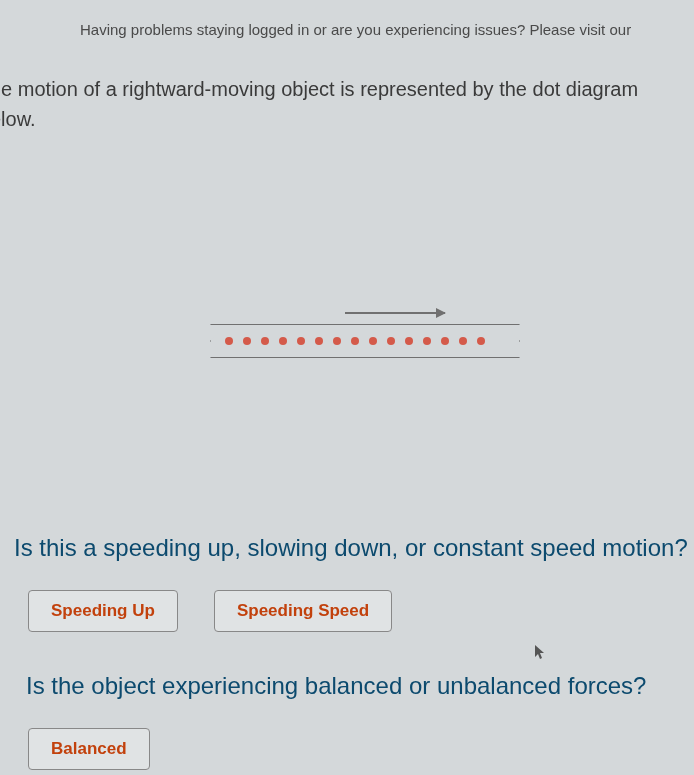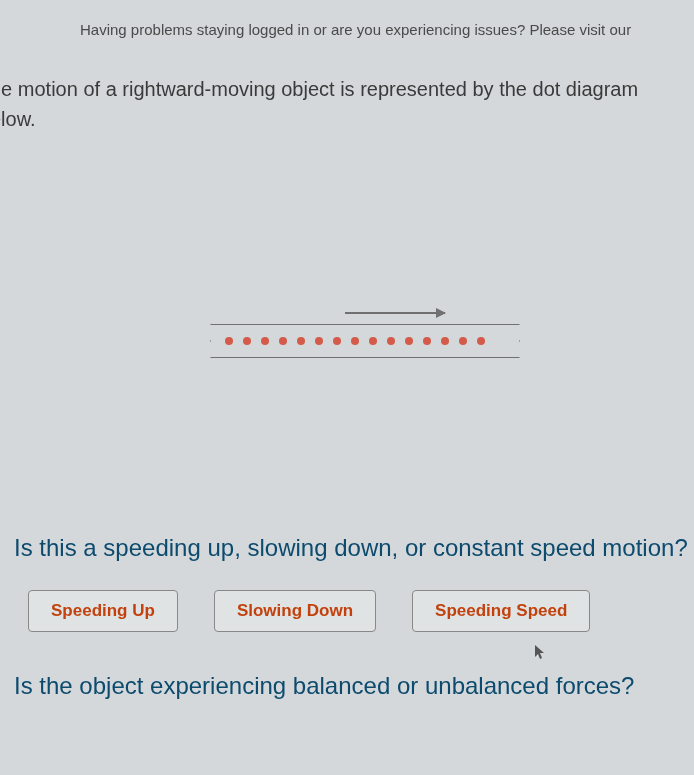--- a/index.html
+++ b/index.html
@@ -106,20 +106,21 @@
       border-radius: 4px;
       color: #c2410c;
       font-size: 17px;
       font-weight: 600;
       padding: 10px 22px;
       cursor: pointer;
       font-family: inherit;
     }
     .q2 {
       padding-top: 40px;
+      margin-left: 12px;
     }
     .cursor {
       position: absolute;
       left: 535px;
       top: 645px;
       color: #444;
       font-size: 16px;
     }
   </style>
 </head>
@@ -152,26 +153,26 @@
     <div class="dot"></div>
     <div class="dot"></div>
     <div class="dot"></div>
   </div>
 </div>
 
 <div class="question">Is this a speeding up, slowing down, or constant speed motion?</div>
 
 <div class="button-row">
   <button class="choice-btn">Speeding Up</button>
-  <button class="choice-btn">Slowing Down</button>
   <button class="choice-btn">Speeding Speed</button>
 </div>
 
 <div class="question q2">Is the object experiencing balanced or unbalanced forces?</div>
 
 <div class="button-row">
+  <button class="choice-btn">Balanced</button>
 </div>
 
 <div class="cursor">
   <svg width="12" height="16" viewBox="0 0 12 16">
     <path d="M0 0 L0 12 L3 9 L5 14 L7 13 L5 8 L9 8 Z" fill="#555"></path>
   </svg>
 </div>
 
 </body></html>

